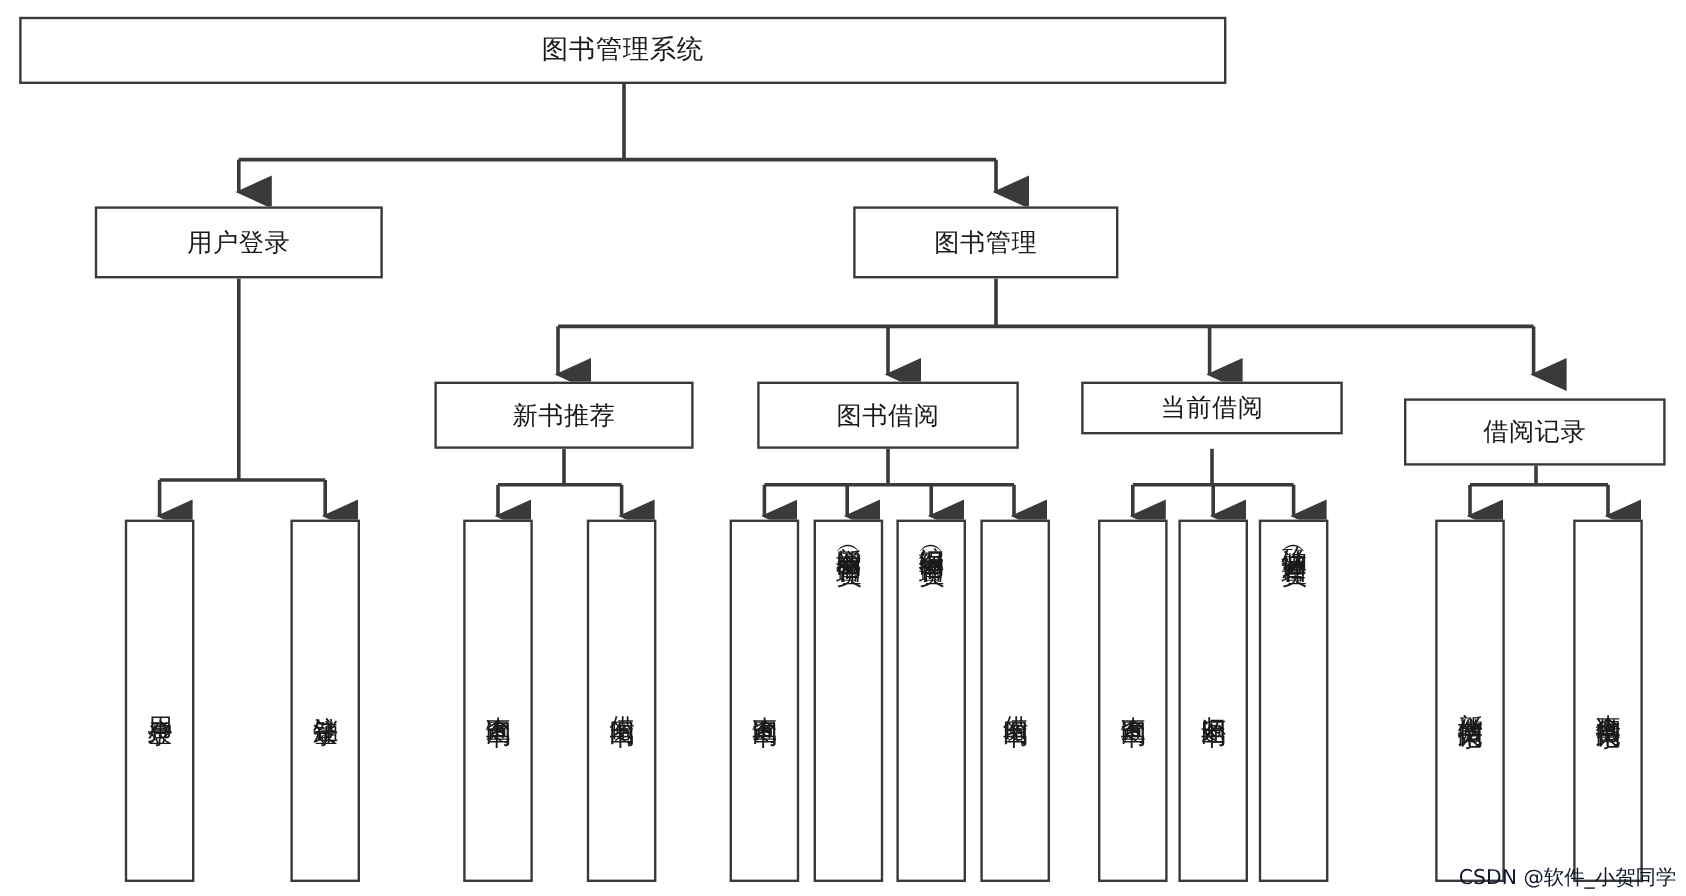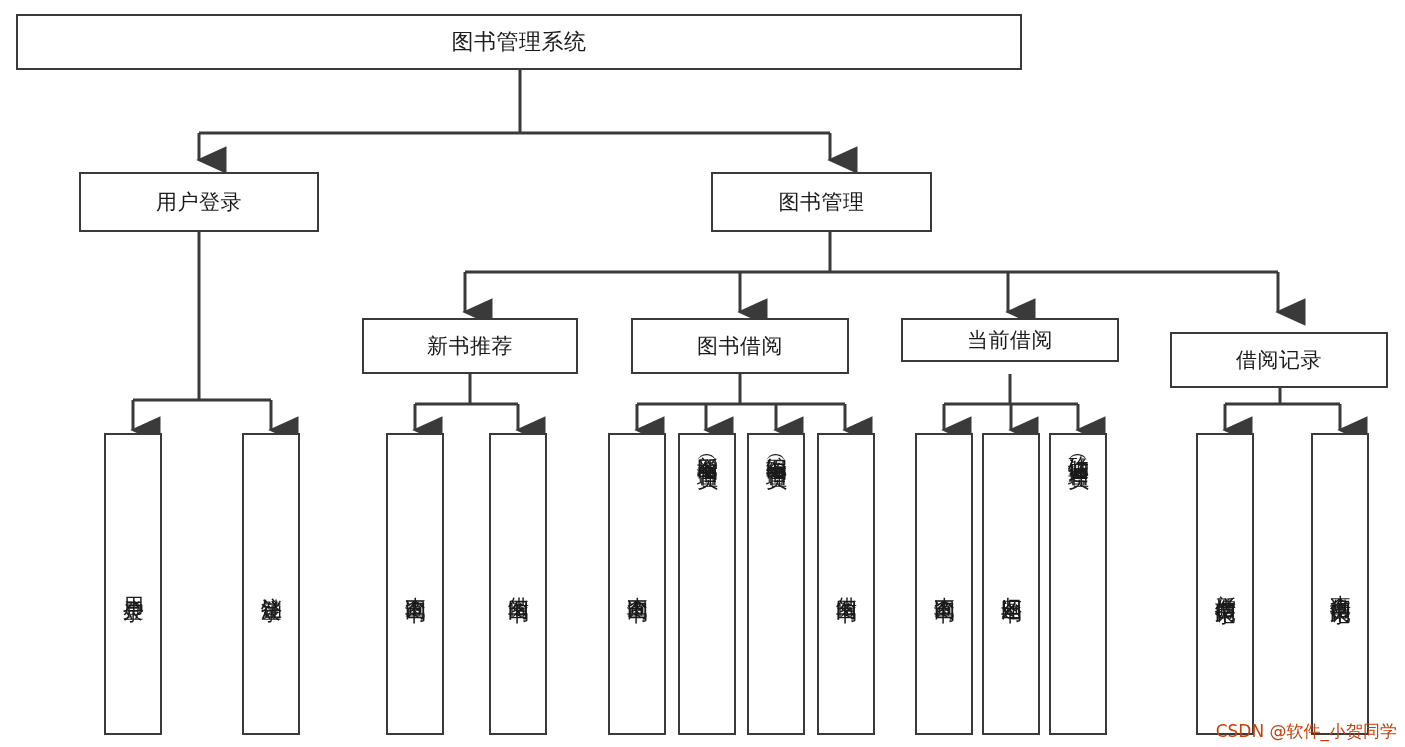--- a/index.html
+++ b/index.html
@@ -65,21 +65,21 @@
   
   .node.vert.mid {
     align-items: center;
     padding-top: 0;
   }
   #watermark {
     position: absolute;
     right: 8px;
     bottom: 4px;
     font-size: 17px;
-    color: #c2410c;
+    color: #0f172a;
     white-space: nowrap;
     z-index: 5;
     font-family: "DejaVu Sans", "Liberation Sans", sans-serif;
   }
 </style>
 </head>
 <body>
 
 <div id="canvas">
 

